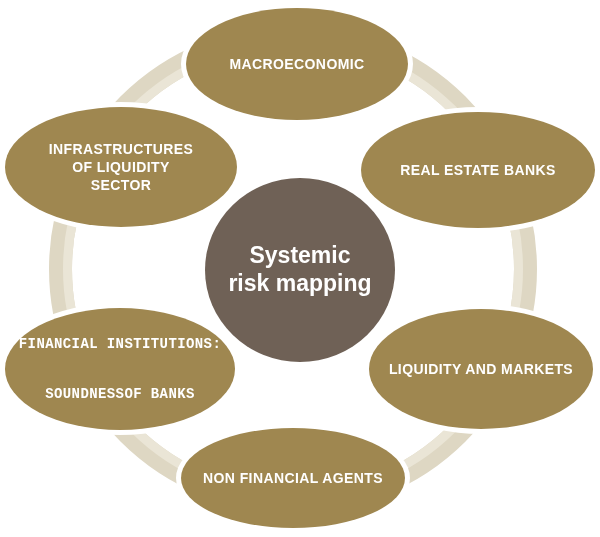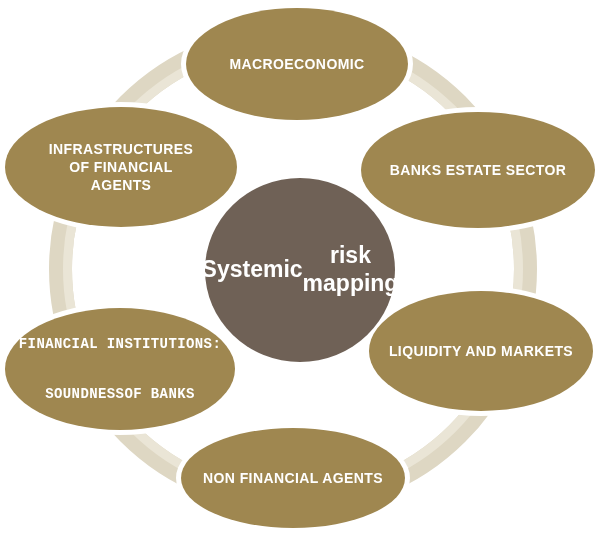--- a/index.html
+++ b/index.html
@@ -31,29 +31,29 @@
     font-weight:bold;
     font-size:14px;
     line-height:1.3;
     letter-spacing:0.4px;
   }
   .node .line{white-space:nowrap;}
   .n-macro {left:186px;top:8px;  width:222px;height:112px;}
   .n-infra {left:5px;  top:107px;width:232px;height:120px;align-items:center;}
   .n-real  {left:361px;top:112px;width:234px;height:116px;}
   .n-fin   {left:5px;  top:308px;width:230px;height:122px;font-family:Liberation Mono, monospace;}
-  .n-liq   {left:369px;top:291px;width:224px;height:120px;}
+  .n-liq   {left:369px;top:309px;width:224px;height:120px;}
   .n-non   {left:181px;top:428px;width:224px;height:100px;text-align:center;}
   .n-fin .line + .line{margin-top:32px;}
   .center-node{
     position:absolute;
     left:205px;top:178px;width:190px;height:184px;
     background:var(--center-fill);
     border-radius:50%;
-    display:flex;
+    display:flex;flex-direction:column;
     align-items:center;justify-content:center;
     text-align:center;
     color:var(--text);
     font-weight:bold;
     font-size:23px;
     line-height:1.2;
   }
 </style>
 </head>
 <body>
@@ -64,26 +64,26 @@
     <circle cx="293" cy="269" r="232.5" fill="none" stroke="#ded7c3" stroke-width="23"></circle>
     <circle cx="293" cy="269" r="225.5" fill="none" stroke="#eae5d6" stroke-width="9"></circle>
   </svg>
 
   <div class="node n-macro">
     <div class="line">MACROECONOMIC</div>
   </div>
 
   <div class="node n-infra">
     <div class="line">INFRASTRUCTURES</div>
-    <div class="line">OF FINANCIAL</div>
-    <div class="line">AGENTS</div>
+    <div class="line">OF LIQUIDITY</div>
+    <div class="line">SECTOR</div>
   </div>
 
   <div class="node n-real">
-    <div class="line">BANKS ESTATE SECTOR</div>
+    <div class="line">REAL ESTATE BANKS</div>
   </div>
 
   <div class="node n-fin">
     <div class="line">FINANCIAL INSTITUTIONS:</div>
     <div class="line">SOUNDNESSOF BANKS</div>
   </div>
 
   <div class="node n-liq">
     <div class="line">LIQUIDITY AND MARKETS</div>
   </div>

